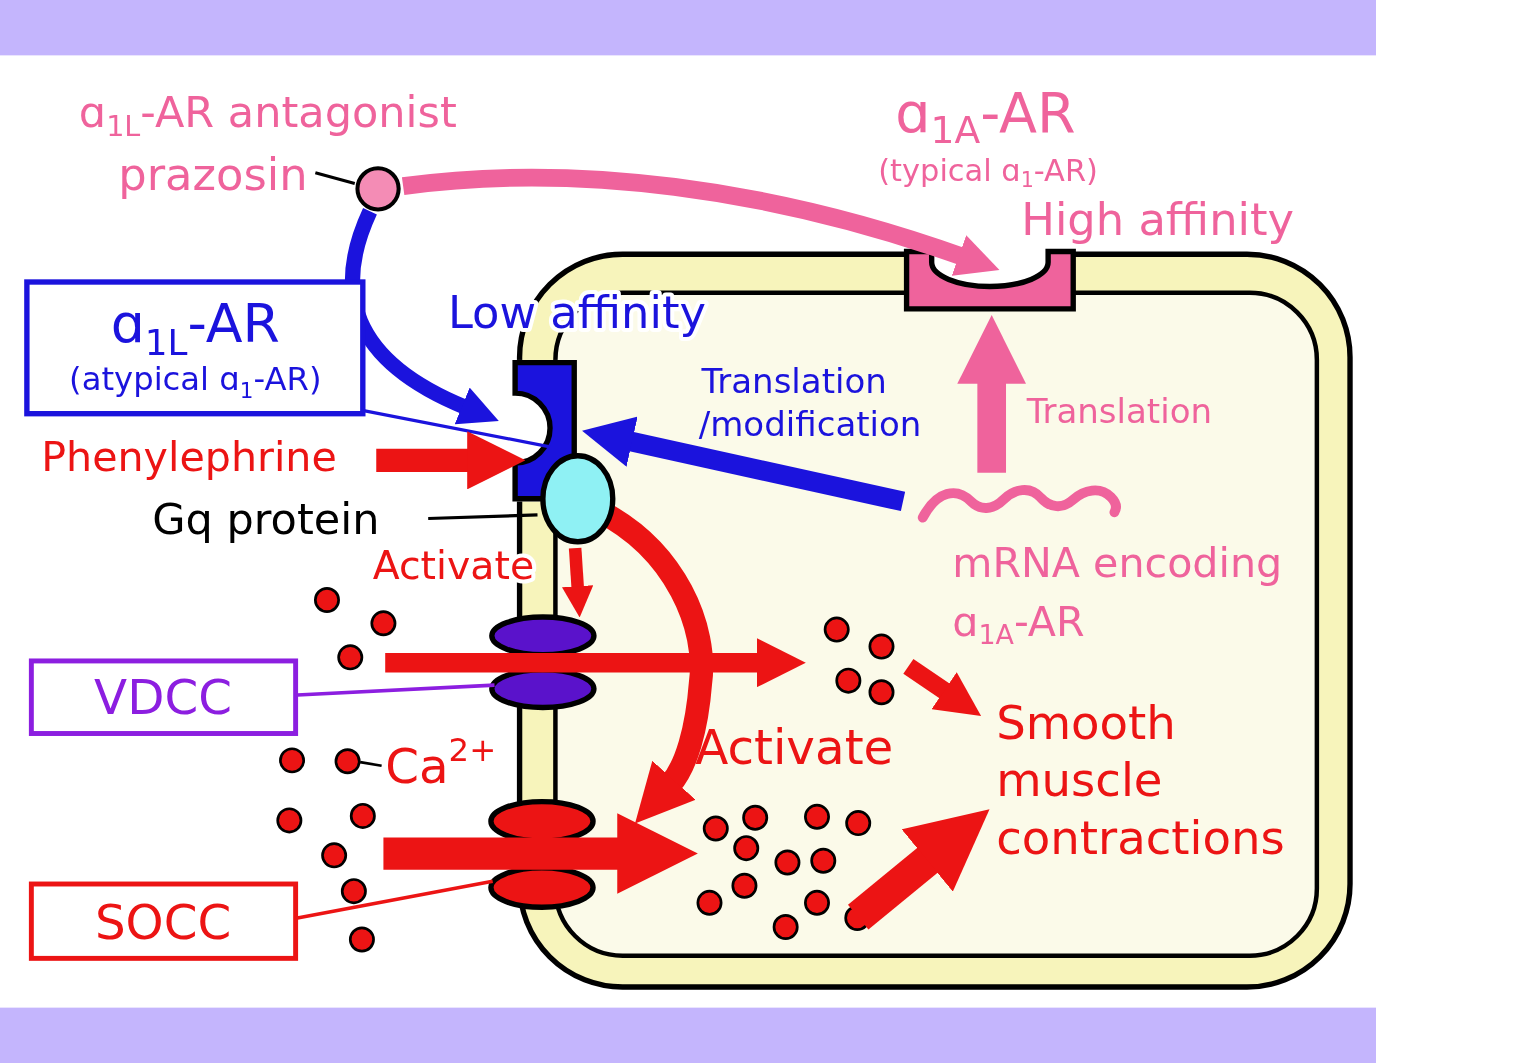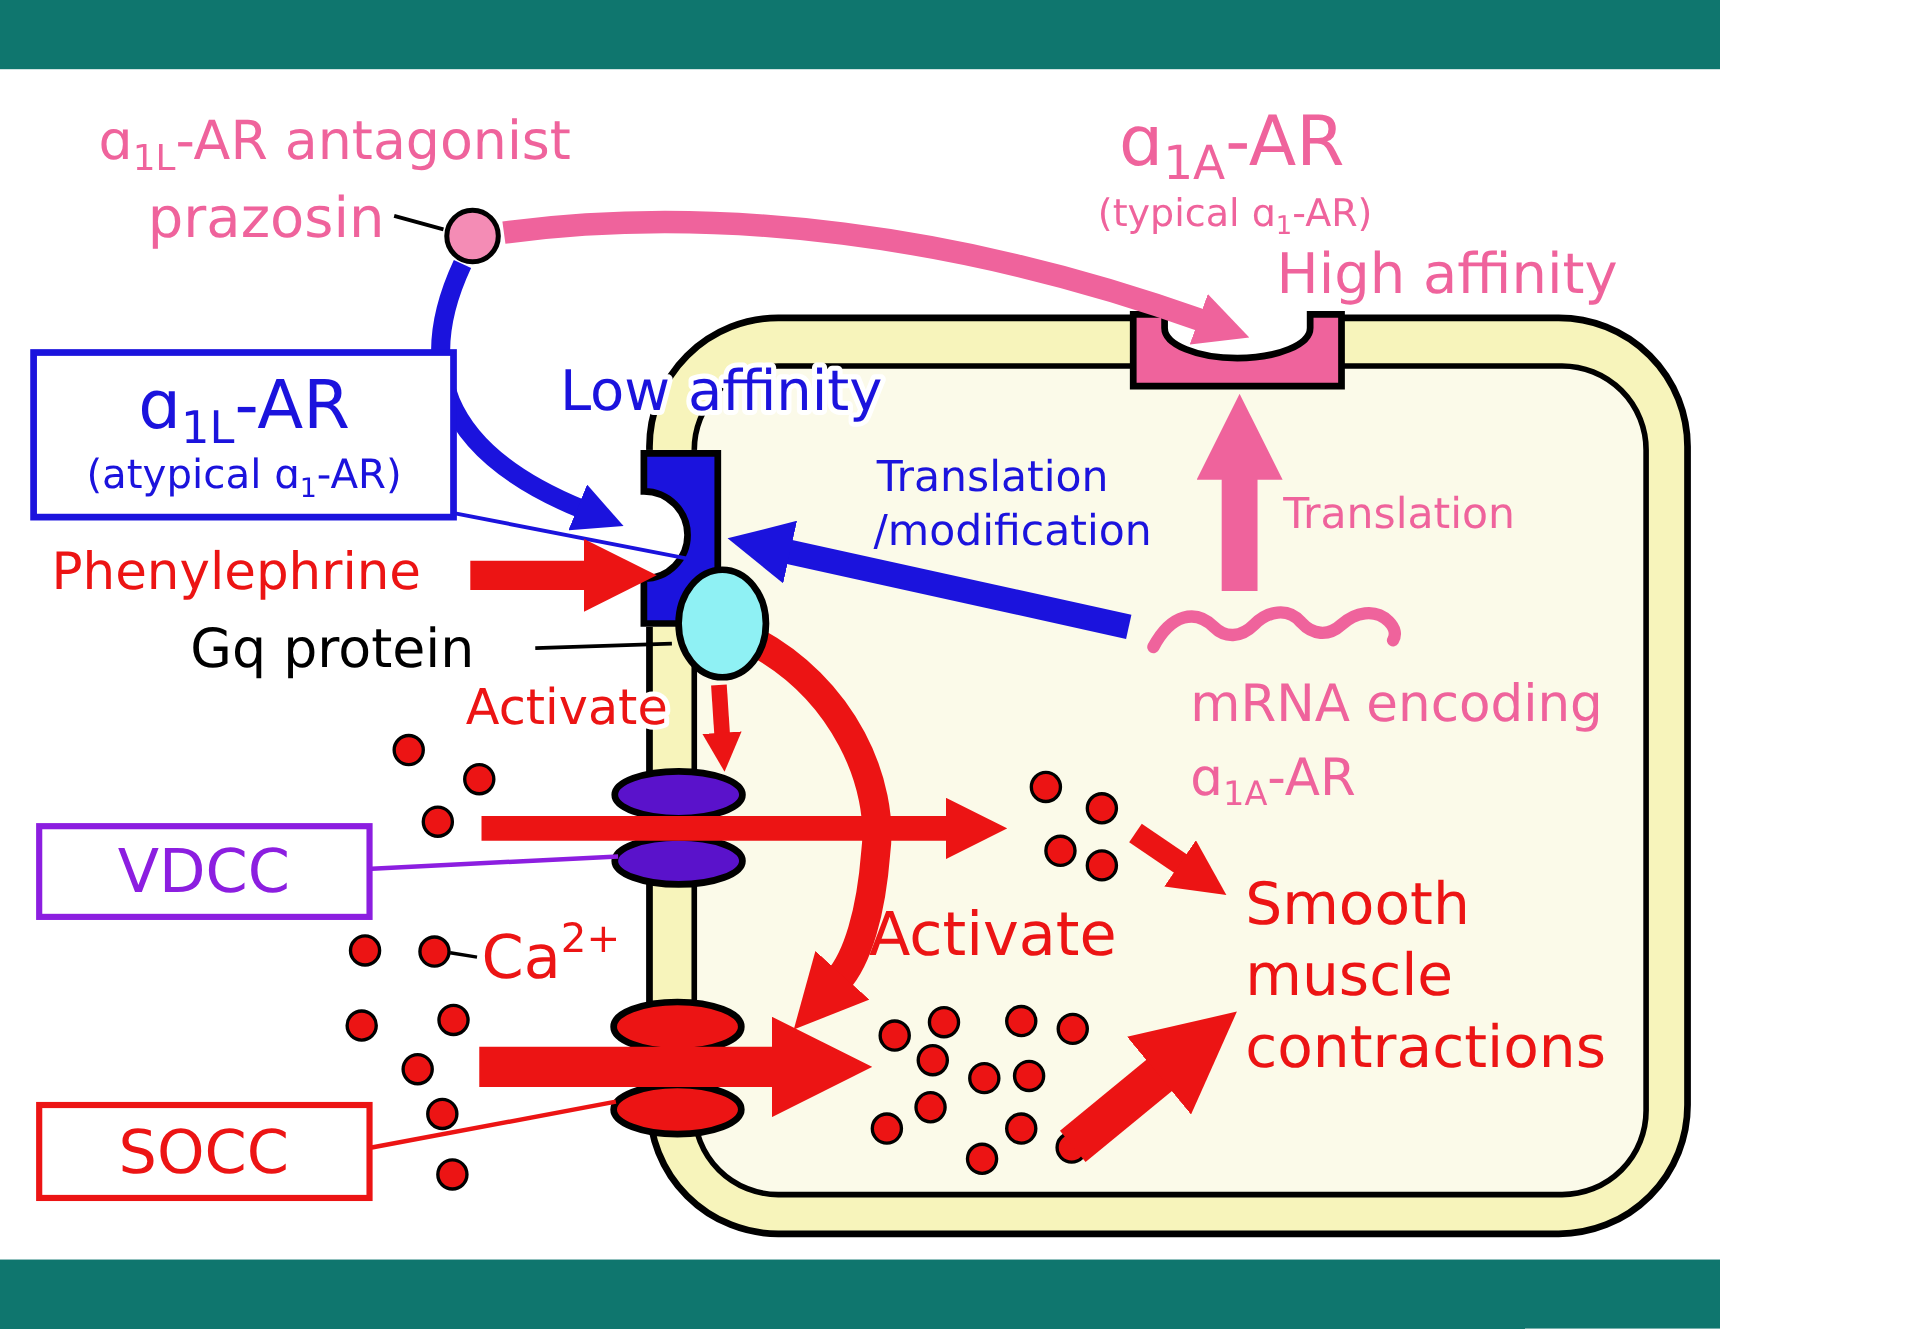--- a/index.html
+++ b/index.html
@@ -1,16 +1,16 @@
 <!DOCTYPE html>
 <html><head>
 <meta charset="utf-8">
 <style>
   html,body{margin:0;padding:0;background:#fff;}
-  .stage{position:relative;width:1376px;height:1063px;overflow:hidden;background:#0f766e;}
+  .stage{position:relative;width:1376px;height:1063px;overflow:hidden;background:#c4b5fd;}
   svg{display:block;width:100%;height:100%;}
   text{font-family:"DejaVu Sans","Liberation Sans",sans-serif;}
   .tpink{fill:#ef639c;}
   .tblue{fill:#1b13dd;}
   .tred{fill:#ec1414;}
   .tpurple{fill:#8c1ee0;}
   .tblk{fill:#000;}
   .halo{paint-order:stroke;stroke:#fff;stroke-width:9px;stroke-linejoin:round;}
   .dot{fill:#ec1414;stroke:#000;stroke-width:3;}
 </style>

